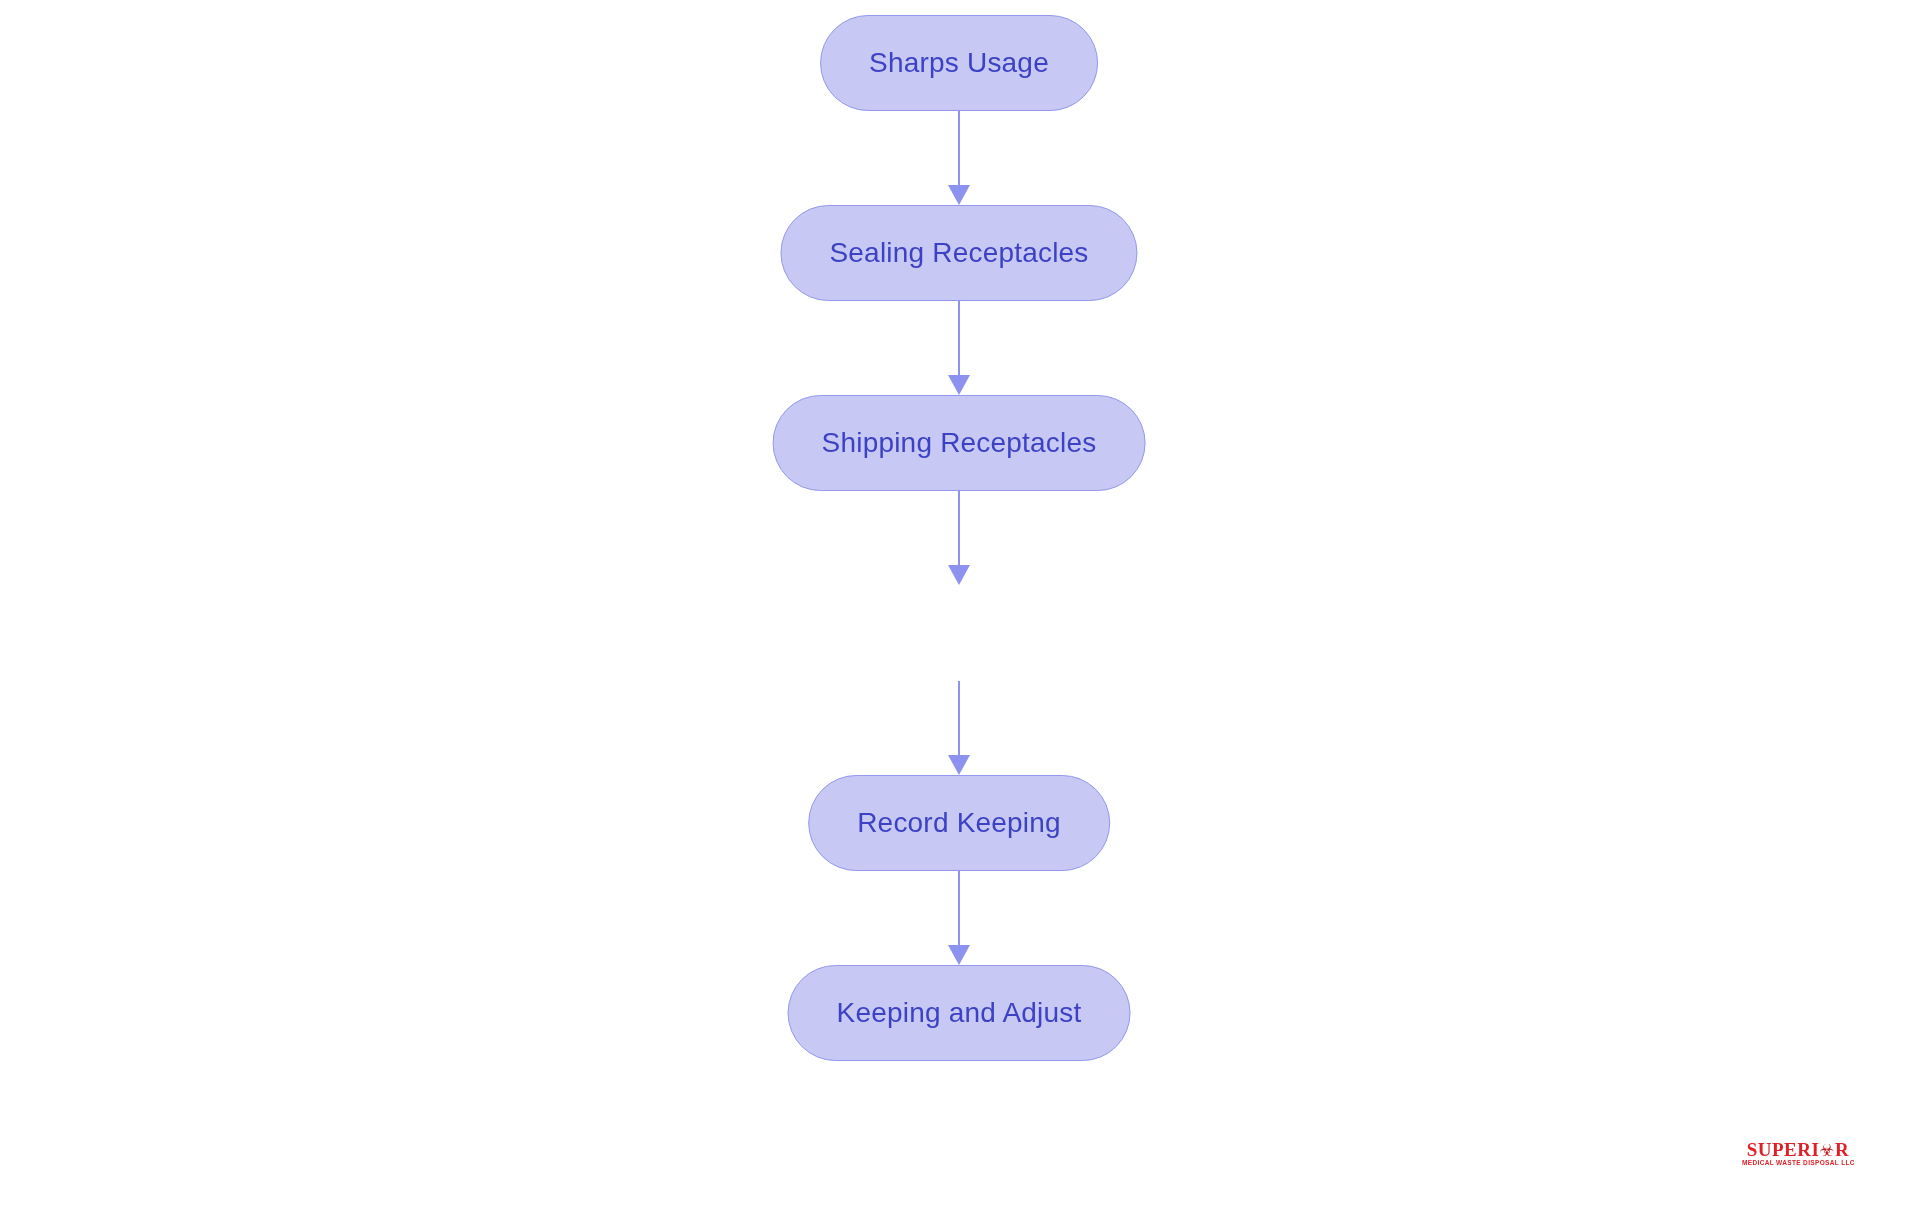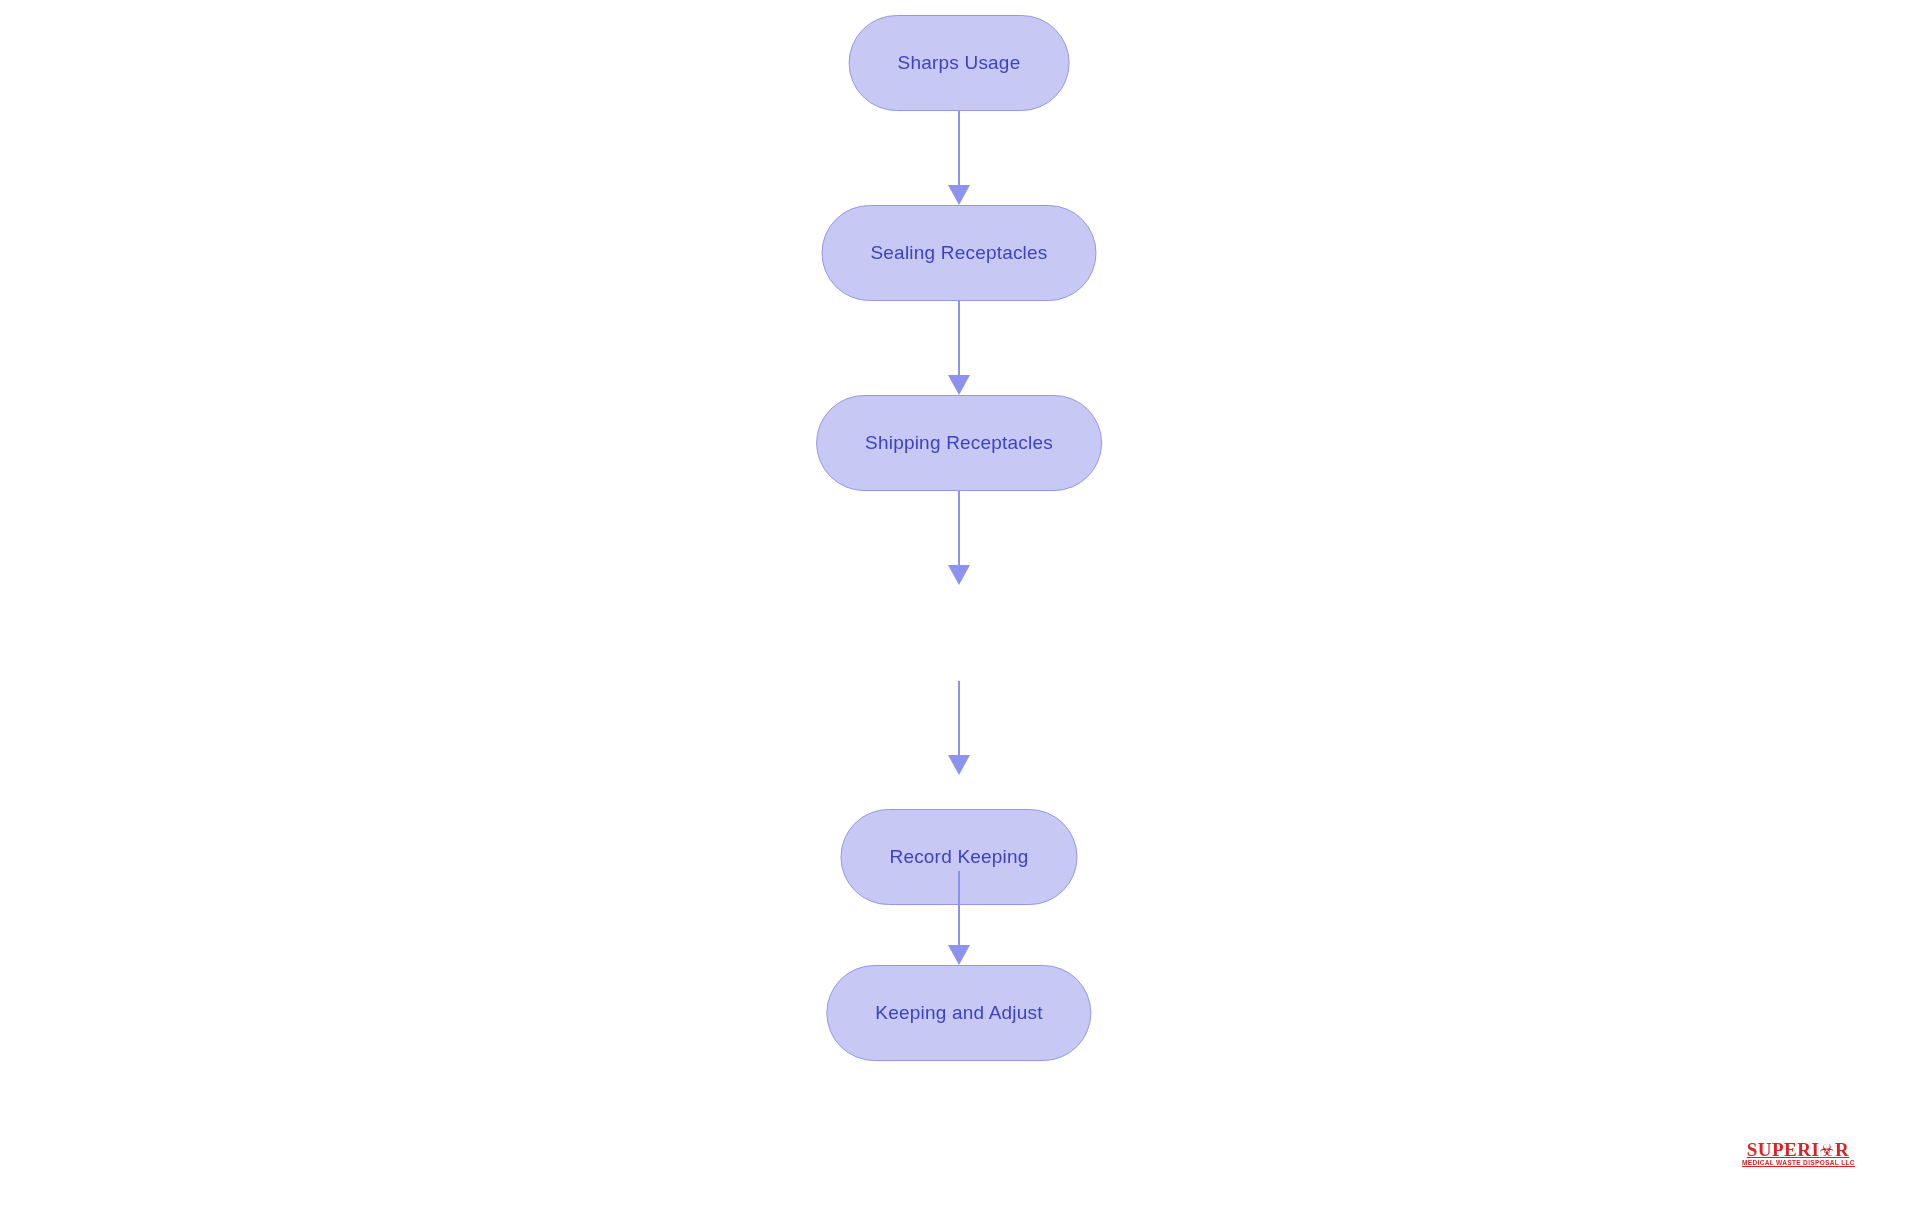--- a/index.html
+++ b/index.html
@@ -27,28 +27,28 @@
     padding:4px 48px;
     box-sizing:border-box;
     display:flex;
     align-items:center;
     justify-content:center;
     white-space:nowrap;
     background:var(--node-fill);
     border:1.5px solid var(--node-border);
     border-radius:48px;
     color:var(--node-text);
-    font-size:19px;
+    font-size:28px;
     letter-spacing:0.2px;
   }
   .n1{top:15px;}
   .n2{top:205px;}
   .n3{top:395px;}
   .n4{top:585px;}
-  .n5{top:775px;margin-top:34px;}
+  .n5{top:775px;}
   .n6{top:965px;}
   .arrow{
     position:absolute;
     left:959px;
     transform:translateX(-50%);
     width:22px;
     height:94px;
     display:flex;
     flex-direction:column;
     align-items:center;
@@ -71,21 +71,20 @@
     border-top:20px solid var(--arrow);
   }
   .logo{
     position:absolute;
     left:1742px;
     top:1140px;
     width:112px;
     text-align:center;
     color:var(--logo-red);
     line-height:1;
-    text-decoration:underline;
   }
   .logo-title{
     font-family:"Liberation Serif", serif;
     font-weight:bold;
     font-size:19px;
     letter-spacing:0.5px;
     white-space:nowrap;
   }
   .logo-title .bio{
     font-family:"DejaVu Sans", sans-serif;

